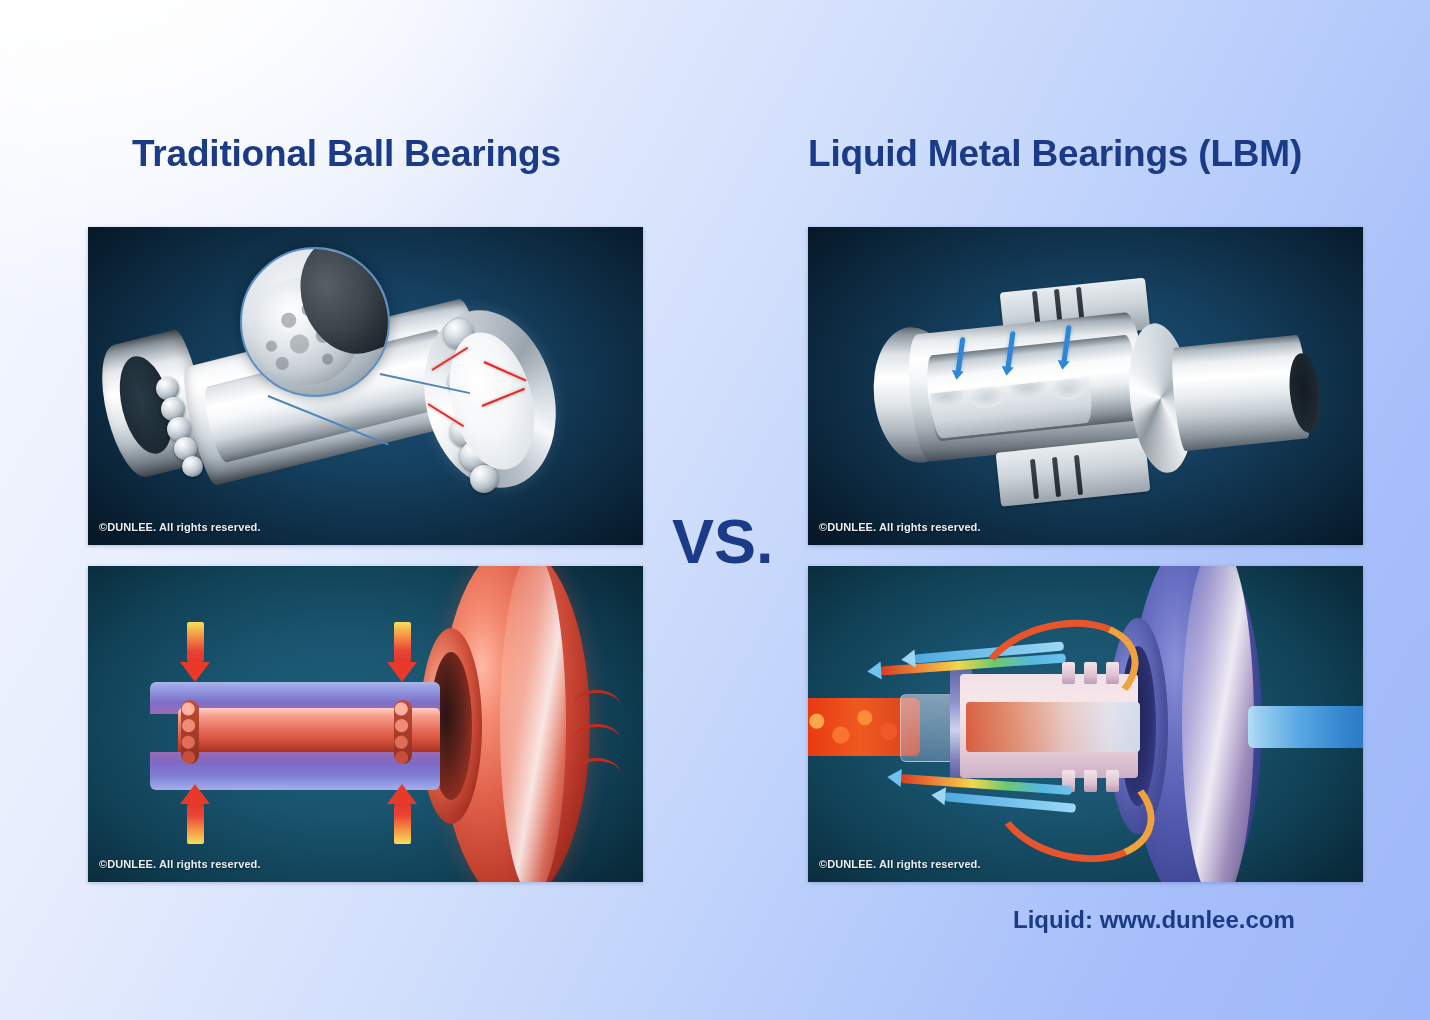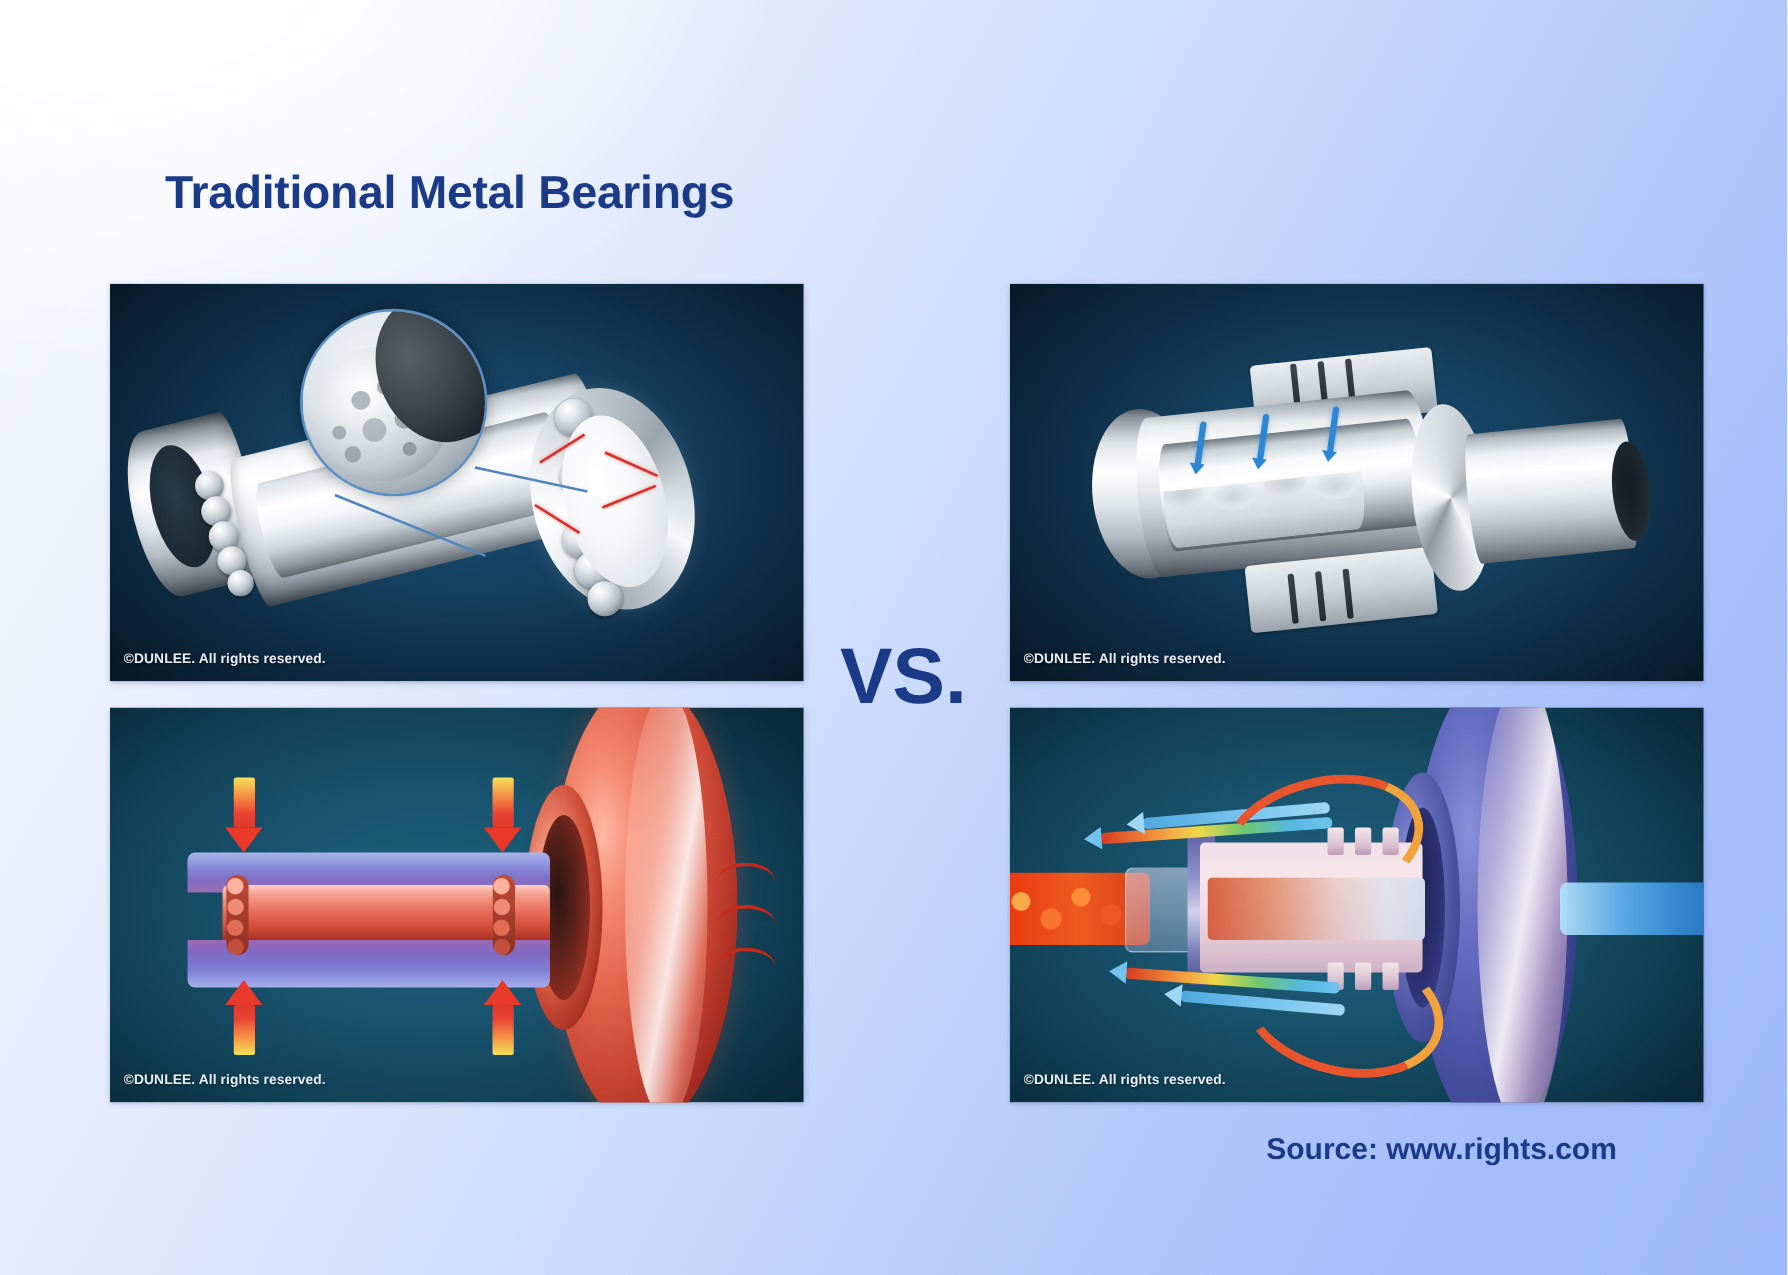--- a/index.html
+++ b/index.html
@@ -515,26 +515,27 @@
     border-style: solid;
     border-color: transparent;
     pointer-events: none;
   }
 </style>
 </head>
 <body>
 
 <div id="stage">
 
-  <div class="col-title" id="title-left">Traditional Metal Bearings</div>
-
+  <div class="col-title" id="title-left">Traditional Ball Bearings</div>
+
+  <div class="col-title" id="title-right">Liquid Metal Bearings (LBM)</div>
 
   <div class="vs-label">VS.</div>
 
-  <div class="source-note">Source: www.rights.com</div>
+  <div class="source-note">Liquid: www.dunlee.com</div>
 
   <div class="panel" id="panel-tl">
     <div class="bg-dark-navy"></div>
     <div class="art">
 
       <div class="bb-leftcap"></div>
       <div class="bb-leftcap-inner"></div>
 
       <div class="bb-body"></div>
       <div class="bb-innercyl"></div>

